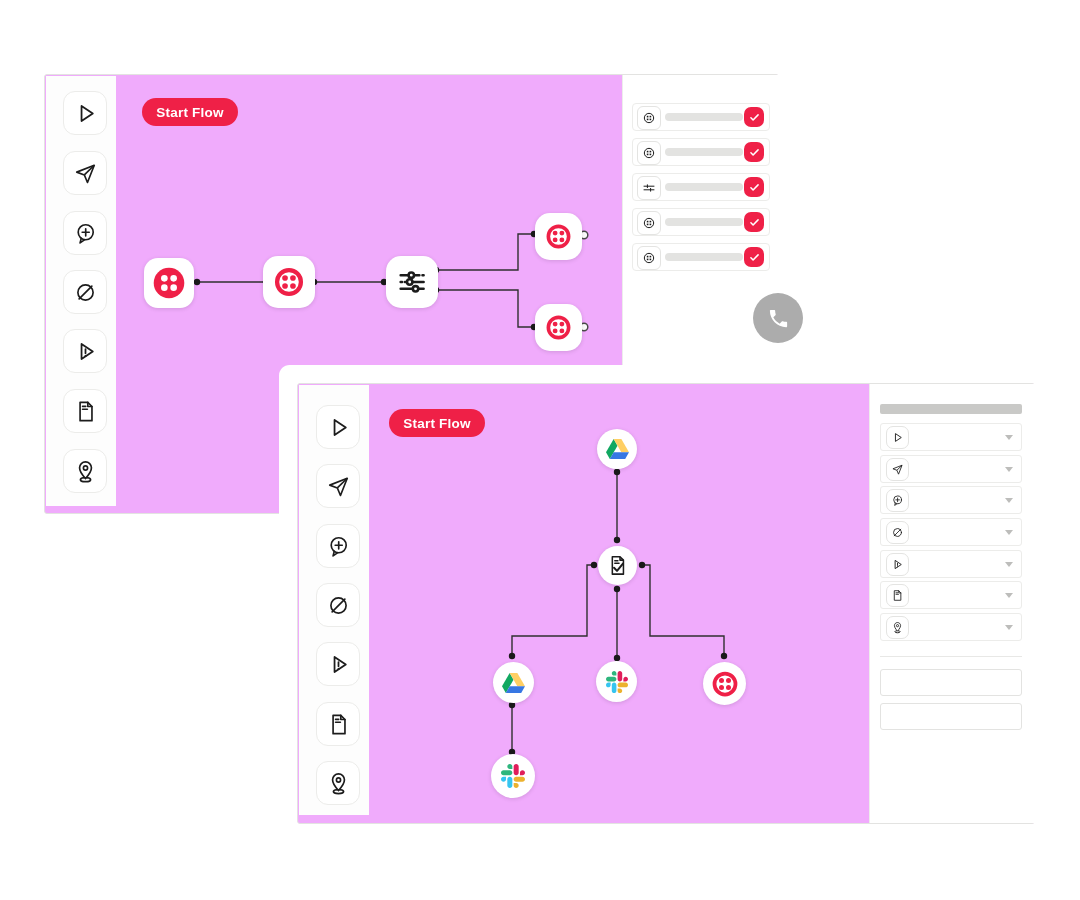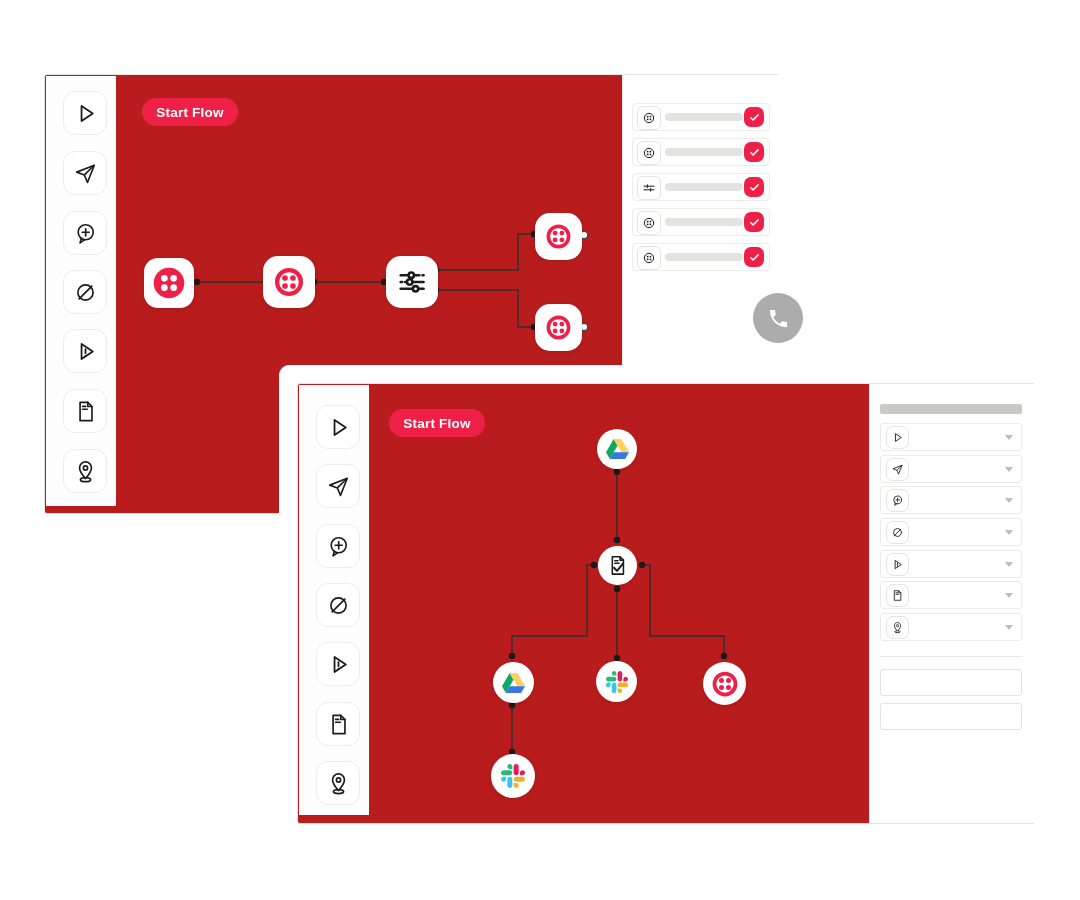--- a/index.html
+++ b/index.html
@@ -1,17 +1,17 @@
 <!DOCTYPE html>
 <html><head>
 <meta charset="utf-8">
 <style>
   html,body{margin:0;padding:0;background:#fff;}
   body{width:1080px;height:900px;position:relative;font-family:"Liberation Sans",sans-serif;overflow:hidden;}
-  .win{position:absolute;background:#b91c1c;border:1px solid #E3E3E1;border-radius:3px;box-sizing:border-box;}
+  .win{position:absolute;background:#f0abfc;border:1px solid #E3E3E1;border-radius:3px;box-sizing:border-box;}
   .win-back{left:44px;top:74px;width:735px;height:440px;}
   .win-front{left:297px;top:383px;width:738px;height:441px;box-shadow:0 0 0 18px #ffffff;z-index:5;}
   .strip{position:absolute;left:1px;top:1px;width:70px;height:430px;background:#FDFDFD;}
   .tbtn{position:absolute;left:18px;width:44px;height:44px;background:#fff;border:1px solid #ECECEA;border-radius:12px;display:flex;align-items:center;justify-content:center;color:#1c1c1c;padding:0;}
   .tbtn svg{width:25px;height:25px;}
   .startflow{position:absolute;width:96px;height:28px;background:#EF2047;color:#fff;border:none;border-radius:14px;font-family:"Liberation Sans",sans-serif;font-weight:bold;font-size:13.5px;display:flex;align-items:center;justify-content:center;letter-spacing:.2px;}
   .panel{position:absolute;top:0;bottom:0;background:#fff;border-left:1px solid #EDEDEB;}
   .panel-back{left:577px;width:157px;}
   .panel-front{left:571px;width:166px;}
   .pitem{position:absolute;left:9px;width:138px;height:28px;background:#fff;border:1px solid #ECECEA;border-radius:4px;box-sizing:border-box;}

